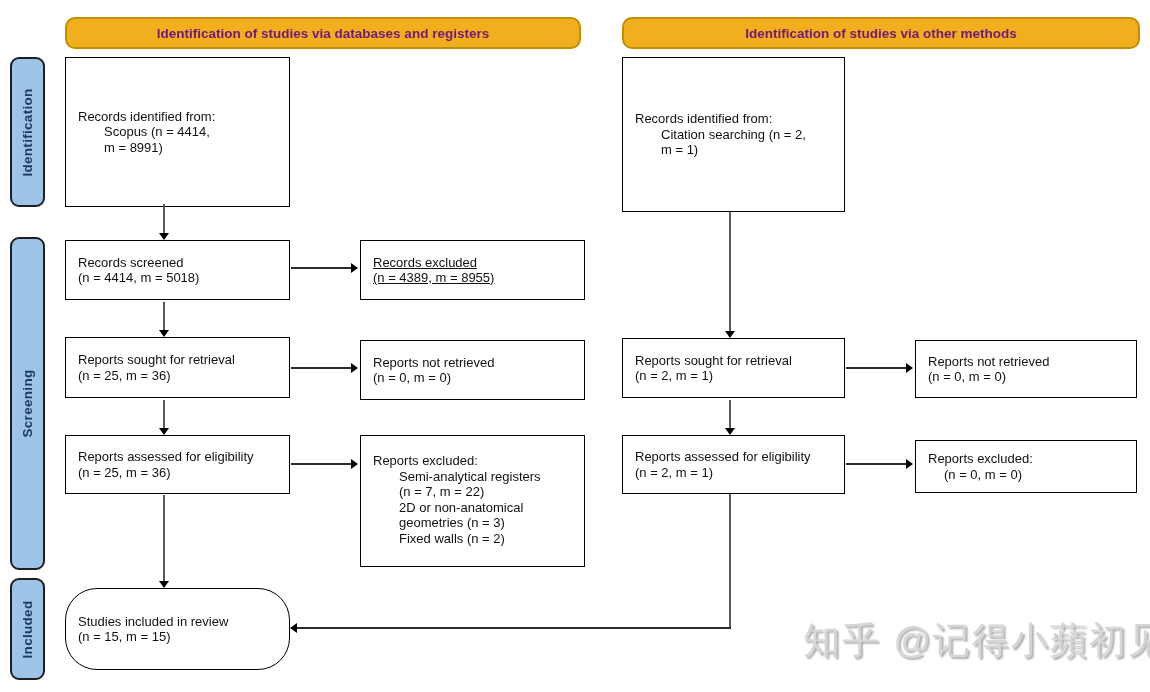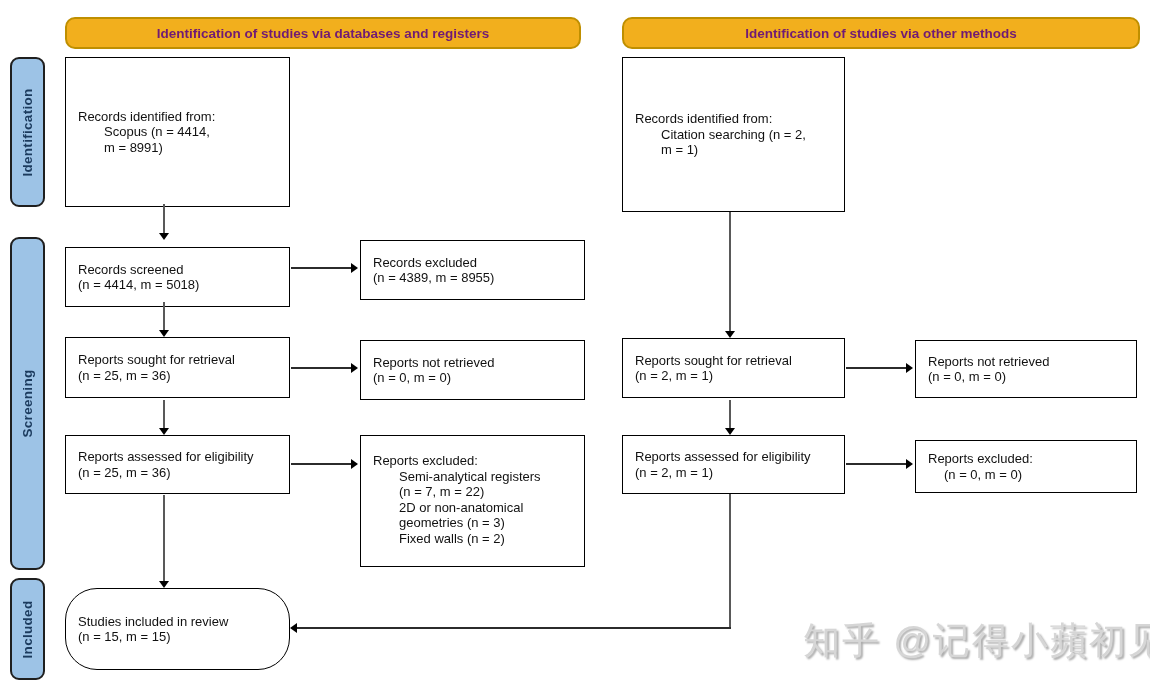--- a/index.html
+++ b/index.html
@@ -69,38 +69,38 @@
   </div>
   <div class="stage" style="left:10px; top:578px; width:35px; height:102px;">
     <span>Included</span>
   </div>
 
   <div class="box" style="left:65px; top:57px; width:225px; height:150px;">
       <div class="line">Records identified from:</div>
       <div class="line ind">Scopus (n = 4414,</div>
       <div class="line ind">m = 8991)</div>
     </div>
-  <div class="box" style="left:65px; top:240px; width:225px; height:60px;margin-top:7px;">
+  <div class="box" style="left:65px; top:240px; width:225px; height:60px;">
       <div class="line">Records screened</div>
       <div class="line">(n = 4414, m = 5018)</div>
     </div>
   <div class="box" style="left:65px; top:337px; width:225px; height:61px;">
       <div class="line">Reports sought for retrieval</div>
       <div class="line">(n = 25, m = 36)</div>
     </div>
   <div class="box" style="left:65px; top:435px; width:225px; height:59px;">
       <div class="line">Reports assessed for eligibility</div>
       <div class="line">(n = 25, m = 36)</div>
     </div>
   <div class="box" style="left:65px; top:588px; width:225px; height:82px;border-radius:32px;">
       <div class="line">Studies included in review</div>
       <div class="line">(n = 15, m = 15)</div>
     </div>
 
-  <div class="box" style="left:360px; top:240px; width:225px; height:60px;">
+  <div class="box" style="left:360px; top:240px; width:225px; height:60px;text-decoration:underline;">
       <div class="line">Records excluded</div>
       <div class="line">(n = 4389, m = 8955)</div>
     </div>
   <div class="box" style="left:360px; top:340px; width:225px; height:60px;">
       <div class="line">Reports not retrieved</div>
       <div class="line">(n = 0, m = 0)</div>
     </div>
   <div class="box top" style="left:360px; top:435px; width:225px; height:132px;">
       <div class="line">Reports excluded:</div>
       <div class="line ind">Semi-analytical registers</div>

